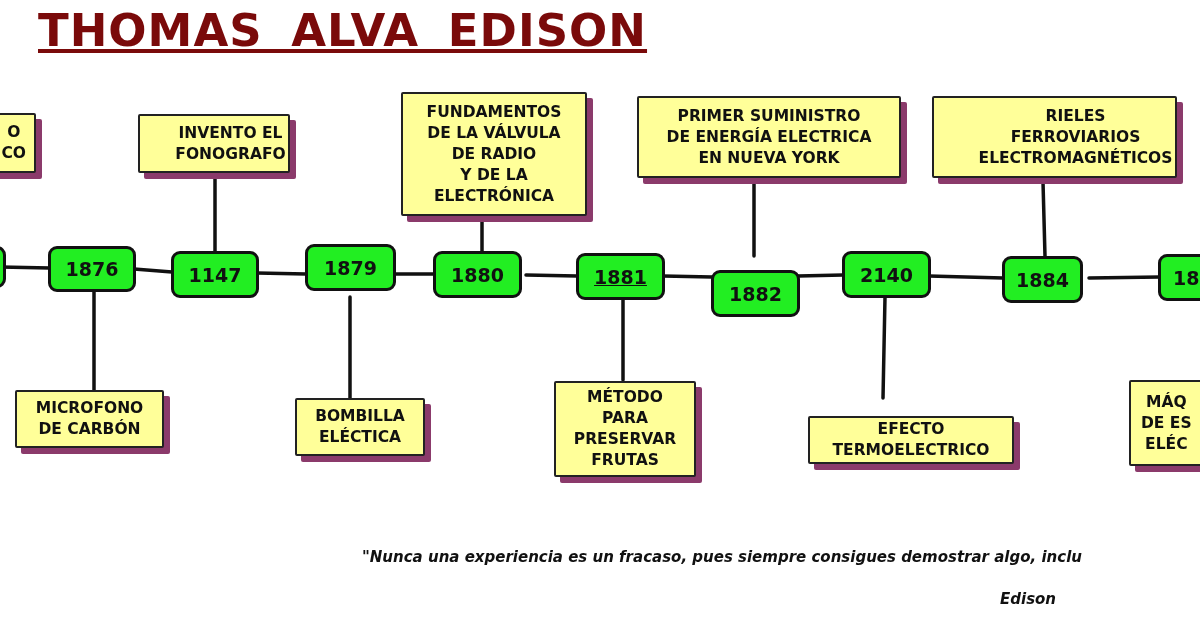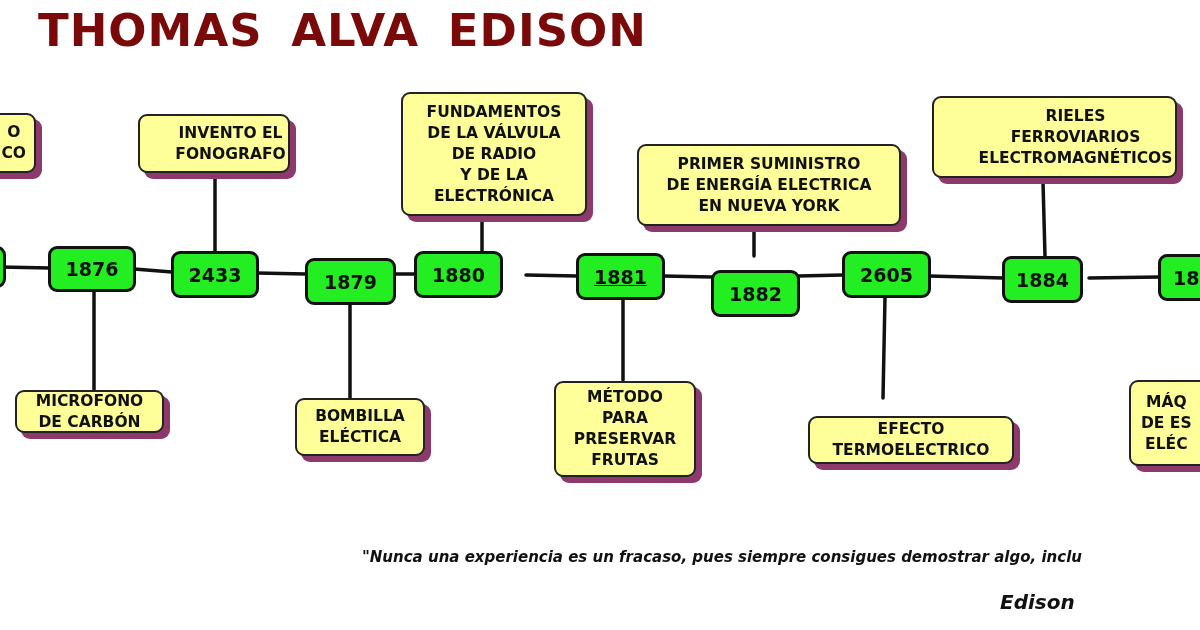--- a/index.html
+++ b/index.html
@@ -6,46 +6,47 @@
   body {
     width: 1200px; height: 630px; position: relative; overflow: hidden;
     background: #ffffff;
     font-family: "DejaVu Sans", "Liberation Sans", sans-serif;
   }
   .title {
     position: absolute; left: 38px; top: 4px;
     font-family: "DejaVu Sans", sans-serif; font-weight: bold;
     font-size: 45px; color: #7a0a0a; letter-spacing: 1px; word-spacing: 12px;
     white-space: nowrap;
+    text-decoration: underline;
   }
   svg.lines { position: absolute; left: 0; top: 0; width: 1200px; height: 630px; }
   .year {
     position: absolute; box-sizing: border-box;
     background: #22ee22; border: 3px solid #111; border-radius: 9px;
     font-weight: bold; font-size: 19px; color: #111;
     display: flex; align-items: center; justify-content: center;
     white-space: nowrap; overflow: hidden;
   }
   .card {
     position: absolute; box-sizing: border-box;
-    background: #ffff99; border: 2px solid #222; border-radius: 9px;
+    background: #ffff99; border: 2px solid #222; border-radius: 2px;
     box-shadow: 6px 6px 0 #8b3a6b;
     font-weight: bold; font-size: 15.5px; color: #111; line-height: 21px;
     display: flex; align-items: center; justify-content: center; text-align: center;
     white-space: pre-line; overflow: hidden;
   }
   .card.left-clip { justify-content: flex-end; padding-right: 8px; }
   .card.right-clip { justify-content: flex-start; padding-left: 10px; }
   .quote {
     position: absolute; left: 362px; top: 548px;
     font-style: italic; font-weight: bold; font-size: 15px; color: #111; white-space: nowrap;
   }
   .author {
     position: absolute; left: 1000px; top: 590px;
-    font-style: italic; font-weight: bold; font-size: 20px; color: #111;
+    font-style: italic; font-weight: bold; font-size: 15px; color: #111;
   }
 </style>
 </head>
 <body>
 
 <div class="title">THOMAS ALVA EDISON</div>
 
 <svg class="lines" viewBox="0 0 1200 630">
   <g stroke="#111" stroke-width="3.5" fill="none" stroke-linecap="round">
 
@@ -66,46 +67,46 @@
 
     <line x1="94" y1="291" x2="94" y2="390"></line>
     <line x1="350" y1="297" x2="350" y2="398"></line>
     <line x1="623" y1="299" x2="623" y2="380"></line>
     <line x1="885" y1="297" x2="883" y2="398"></line>
   </g>
 </svg>
 
 <div class="year" style="left:-14px; top:246px; width:20px; height:42px;"></div>
 <div class="year" style="left:48px; top:246px; width:88px; height:46px;">1876</div>
-<div class="year" style="left:171px; top:251px; width:88px; height:47px;">2433</div>
-<div class="year" style="left:305px; top:258px; width:91px; height:47px;">1879</div>
-<div class="year" style="left:414px; top:251px; width:89px; height:47px;">1880</div>
+<div class="year" style="left:171px; top:251px; width:88px; height:47px;">1147</div>
+<div class="year" style="left:305px; top:244px; width:91px; height:47px;">1879</div>
+<div class="year" style="left:433px; top:251px; width:89px; height:47px;">1880</div>
 <div class="year" style="left:576px; top:253px; width:89px; height:47px;text-decoration:underline;">1881</div>
 <div class="year" style="left:711px; top:255px; width:89px; height:47px;margin-top:15px;">1882</div>
-<div class="year" style="left:842px; top:251px; width:89px; height:47px;">2605</div>
+<div class="year" style="left:842px; top:251px; width:89px; height:47px;">2140</div>
 <div class="year" style="left:1002px; top:256px; width:81px; height:47px;">1884</div>
 <div class="year" style="left:1158px; top:254px; width:60px; height:47px; justify-content:flex-start; padding-left:12px;">18</div>
 
 <div class="card left-clip" style="left:-20px; top:113px; width:56px; height:60px;">O
 CO</div>
 <div class="card" style="left:138px; top:114px; width:152px; height:59px;padding-left:33px;">INVENTO EL
 FONOGRAFO</div>
 <div class="card" style="left:401px; top:92px; width:186px; height:124px;">FUNDAMENTOS
 DE LA VÁLVULA
 DE RADIO
 Y DE LA
 ELECTRÓNICA</div>
-<div class="card" style="left:637px; top:96px; width:264px; height:82px;margin-top:48px;">PRIMER SUMINISTRO
+<div class="card" style="left:637px; top:96px; width:264px; height:82px;">PRIMER SUMINISTRO
 DE ENERGÍA ELECTRICA
 EN NUEVA YORK</div>
 <div class="card" style="left:932px; top:96px; width:245px; height:82px;padding-left:42px;">RIELES
 FERROVIARIOS
 ELECTROMAGNÉTICOS</div>
 
-<div class="card" style="left:15px; top:390px; width:149px; height:43px;">MICROFONO
+<div class="card" style="left:15px; top:390px; width:149px; height:58px;">MICROFONO
 DE CARBÓN</div>
 <div class="card" style="left:295px; top:398px; width:130px; height:58px;">BOMBILLA
 ELÉCTICA</div>
 <div class="card" style="left:554px; top:381px; width:142px; height:96px;">MÉTODO
 PARA
 PRESERVAR
 FRUTAS</div>
 <div class="card" style="left:808px; top:398px; width:206px; height:48px;margin-top:18px;">EFECTO
 TERMOELECTRICO</div>
 <div class="card right-clip" style="left:1129px; top:380px; width:90px; height:86px;">MÁQ

